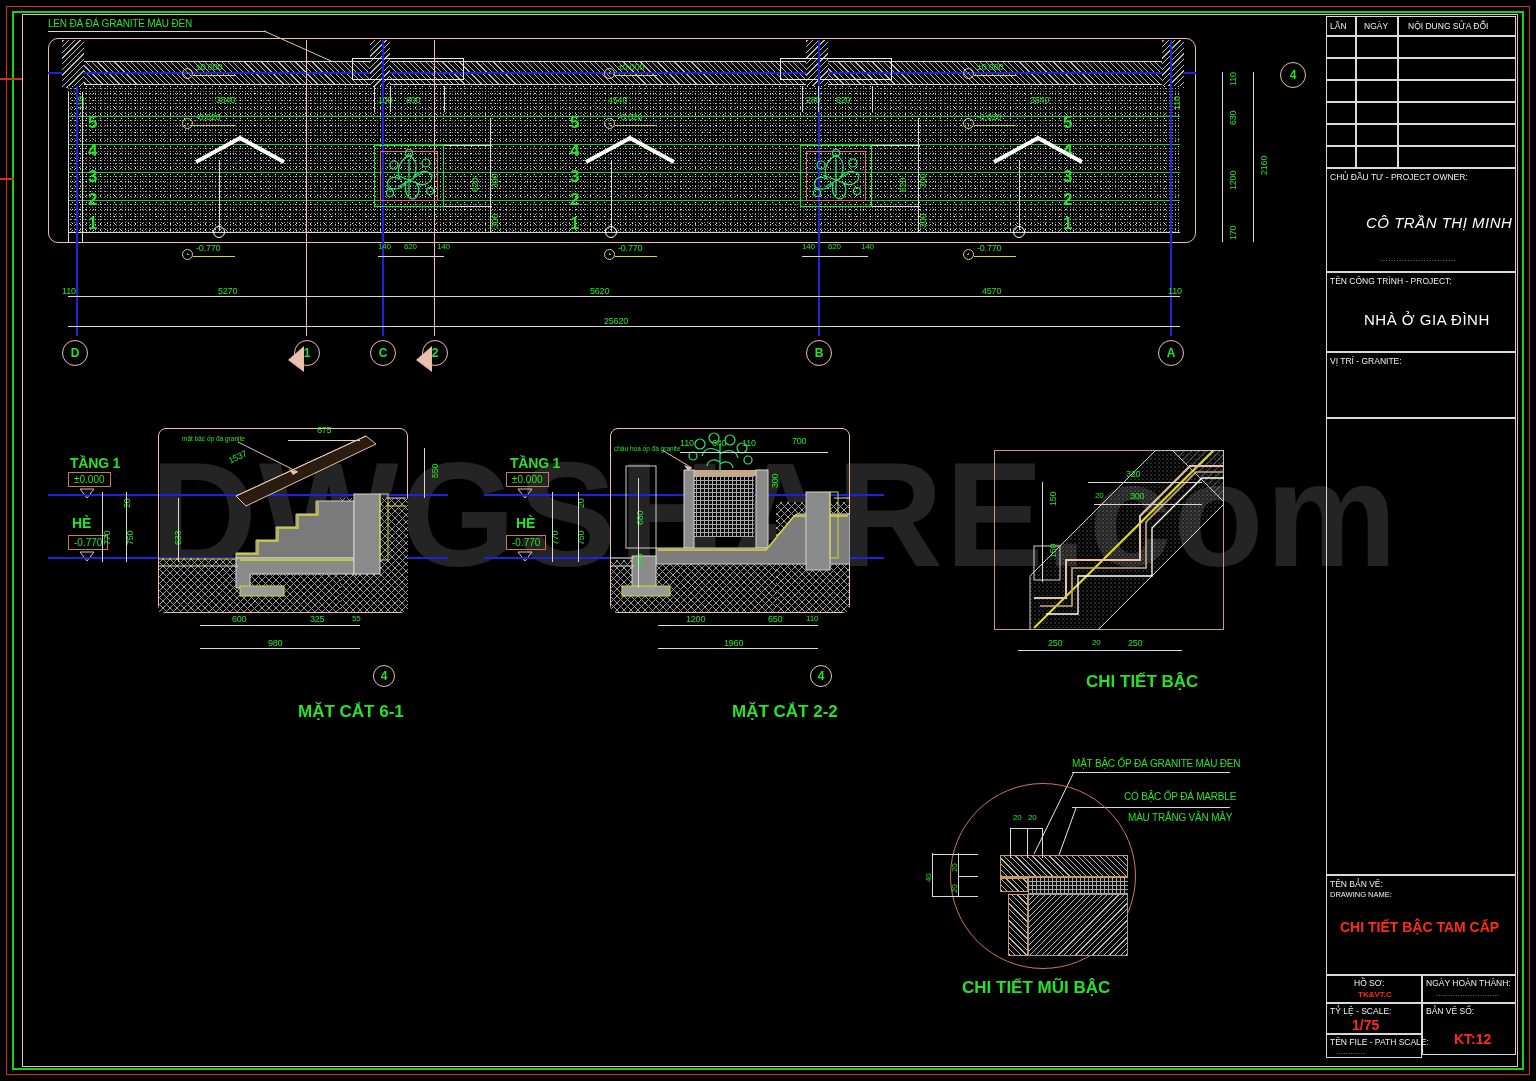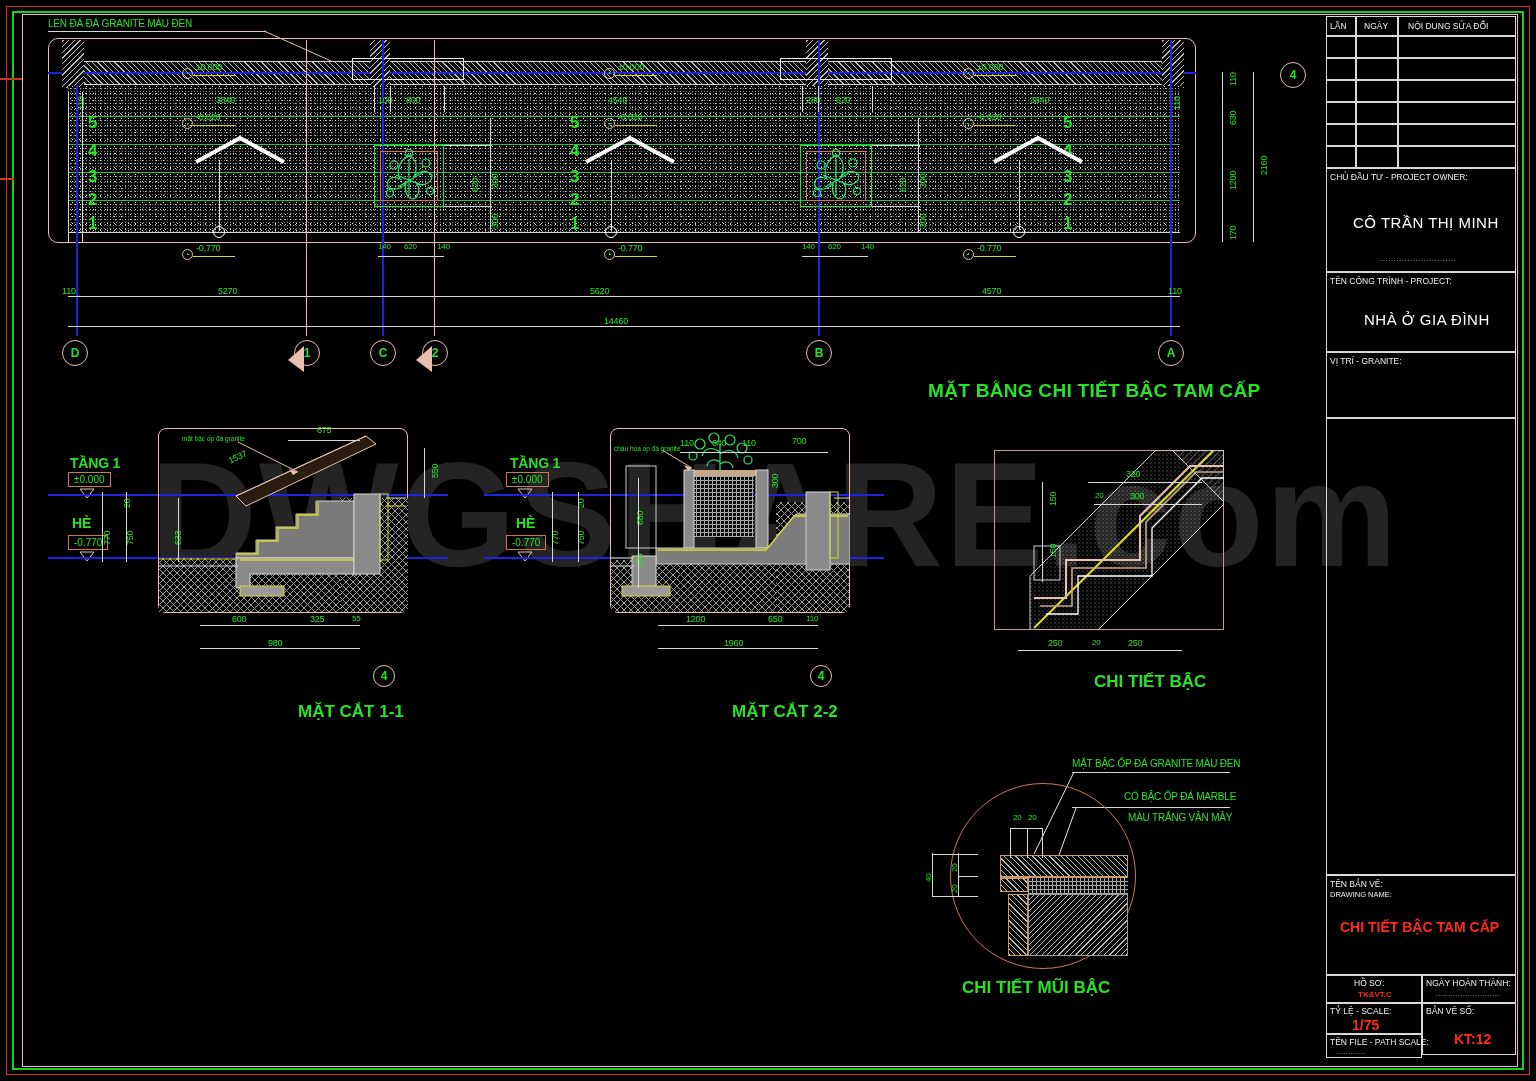--- a/index.html
+++ b/index.html
@@ -339,21 +339,21 @@
     <div class="ln-w abs" style="left:378px;top:256px;width:66px;height:1px;"></div>
     <div class="ln-w abs" style="left:802px;top:256px;width:66px;height:1px;"></div>
 
     <div class="ln-w abs" style="left:68px;top:296px;width:1112px;height:1px;"></div>
     <div class="ln-w abs" style="left:68px;top:326px;width:1112px;height:1px;"></div>
     <div class="abs gtxt" style="left:62px;top:286px;">110</div>
     <div class="abs gtxt" style="left:218px;top:286px;">5270</div>
     <div class="abs gtxt" style="left:590px;top:286px;">5620</div>
     <div class="abs gtxt" style="left:982px;top:286px;">4570</div>
     <div class="abs gtxt" style="left:1168px;top:286px;">110</div>
-    <div class="abs gtxt" style="left:604px;top:316px;">14460</div>
+    <div class="abs gtxt" style="left:604px;top:316px;">25620</div>
 
     <div class="ln-w abs" style="left:1222px;top:72px;width:1px;height:170px;"></div>
     <div class="ln-w abs" style="left:1253px;top:72px;width:1px;height:170px;"></div>
     <div class="abs gtxt vert" style="left:1228px;top:86px;transform:rotate(-90deg);">110</div>
     <div class="abs gtxt vert" style="left:1228px;top:125px;transform:rotate(-90deg);">630</div>
     <div class="abs gtxt vert" style="left:1228px;top:190px;transform:rotate(-90deg);">1200</div>
     <div class="abs gtxt vert" style="left:1228px;top:240px;transform:rotate(-90deg);">170</div>
     <div class="abs gtxt vert" style="left:1259px;top:175px;transform:rotate(-90deg);">2160</div>
 
     <div class="abs bubble" style="left:62px;top:340px;width:26px;height:26px;">D</div>
@@ -364,21 +364,20 @@
 
     <div class="abs bubble" style="left:294px;top:340px;width:26px;height:26px;">1</div>
     <svg class="abs" style="left:286px;top:344px;width:20px;height:30px;" viewBox="0 0 20 30">
         <polygon points="18,2 18,28 2,16" fill="#e8c0b0"></polygon>
       </svg>
     <div class="abs bubble" style="left:422px;top:340px;width:26px;height:26px;">2</div>
     <svg class="abs" style="left:414px;top:344px;width:20px;height:30px;" viewBox="0 0 20 30">
         <polygon points="18,2 18,28 2,16" fill="#e8c0b0"></polygon>
       </svg>
 
-    <div class="abs big-title" style="left:928px;top:380px;">MẶT BẰNG CHI TIẾT BẬC TAM CẤP</div>
   </div>
 
   <div class="abs" style="left:40px;top:420px;width:430px;height:310px;">
 
     <div class="abs gtxt b" style="left:30px;top:35px;font-size:14px;">TẦNG 1</div>
     <div class="abs elev-box" style="left:28px;top:52px;">±0.000</div>
     <svg class="abs" style="left:38px;top:68px;width:18px;height:12px;" viewBox="0 0 18 12">
         <polygon points="2,1 16,1 9,10" fill="none" stroke="#e8c0b0"></polygon>
       </svg>
     <div class="abs gtxt b" style="left:32px;top:95px;font-size:14px;">HÈ</div>
@@ -438,21 +437,21 @@
     <div class="ln-w abs" style="left:138px;top:78px;width:1px;height:64px;"></div>
 
     <div class="ln-w abs" style="left:160px;top:205px;width:160px;height:1px;"></div>
     <div class="ln-w abs" style="left:160px;top:228px;width:160px;height:1px;"></div>
     <div class="abs gtxt" style="left:192px;top:194px;">600</div>
     <div class="abs gtxt" style="left:270px;top:194px;">325</div>
     <div class="abs gtxt" style="left:312px;top:194px;font-size:8px;">55</div>
     <div class="abs gtxt" style="left:228px;top:218px;">980</div>
 
     <div class="abs bubble" style="left:333px;top:245px;width:22px;height:22px;">4</div>
-    <div class="abs sec-title" style="left:258px;top:282px;">MẶT CẮT 1-1</div>
+    <div class="abs sec-title" style="left:258px;top:282px;">MẶT CẮT 6-1</div>
   </div>
 
   <div class="abs" style="left:480px;top:420px;width:420px;height:310px;">
 
     <div class="abs gtxt b" style="left:30px;top:35px;font-size:14px;">TẦNG 1</div>
     <div class="abs elev-box" style="left:26px;top:52px;">±0.000</div>
     <svg class="abs" style="left:36px;top:68px;width:18px;height:12px;" viewBox="0 0 18 12">
         <polygon points="2,1 16,1 9,10" fill="none" stroke="#e8c0b0"></polygon>
       </svg>
     <div class="abs gtxt b" style="left:36px;top:95px;font-size:14px;">HÈ</div>
@@ -574,21 +573,21 @@
     <div class="abs gtxt vert" style="left:128px;top:118px;transform:rotate(-90deg);">150</div>
     <div class="ln-w abs" style="left:168px;top:42px;width:114px;height:1px;"></div>
     <div class="ln-w abs" style="left:174px;top:64px;width:108px;height:1px;"></div>
     <div class="ln-w abs" style="left:122px;top:42px;width:1px;height:100px;"></div>
 
     <div class="ln-w abs" style="left:98px;top:210px;width:164px;height:1px;"></div>
     <div class="abs gtxt" style="left:128px;top:198px;">250</div>
     <div class="abs gtxt" style="left:172px;top:198px;font-size:8px;">20</div>
     <div class="abs gtxt" style="left:208px;top:198px;">250</div>
 
-    <div class="abs sec-title" style="left:166px;top:232px;margin-left:8px;">CHI TIẾT BẬC</div>
+    <div class="abs sec-title" style="left:166px;top:232px;">CHI TIẾT BẬC</div>
   </div>
 
   <div class="abs" style="left:900px;top:750px;width:380px;height:270px;">
 
     <div class="abs note-lbl" style="left:172px;top:8px;">MẶT BẬC ỐP ĐÁ GRANITE MÀU ĐEN</div>
     <div class="ln-w abs" style="left:172px;top:22px;width:158px;height:1px;"></div>
     <div class="abs note-lbl" style="left:224px;top:41px;">CỔ BẬC ỐP ĐÁ MARBLE</div>
     <div class="abs note-lbl" style="left:228px;top:62px;">MÀU TRẮNG VÂN MÂY</div>
     <div class="ln-w abs" style="left:172px;top:57px;width:158px;height:1px;"></div>
 
@@ -649,21 +648,21 @@
     <div class="tb-cell" style="left:86px;top:88px;width:118px;height:22px;"></div>
     <div class="tb-cell" style="left:14px;top:110px;width:30px;height:22px;"></div>
     <div class="tb-cell" style="left:44px;top:110px;width:42px;height:22px;"></div>
     <div class="tb-cell" style="left:86px;top:110px;width:118px;height:22px;"></div>
     <div class="tb-cell" style="left:14px;top:132px;width:30px;height:22px;"></div>
     <div class="tb-cell" style="left:44px;top:132px;width:42px;height:22px;"></div>
     <div class="tb-cell" style="left:86px;top:132px;width:118px;height:22px;"></div>
 
     <div class="tb-cell" style="left:14px;top:154px;width:190px;height:104px;"></div>
     <div class="abs tb-lbl" style="left:18px;top:158px;">CHỦ ĐẦU TƯ - PROJECT OWNER:</div>
-    <div class="abs tb-val" style="left:41px;top:200px;">CÔ TRẦN THỊ MINH</div>
+    <div class="abs tb-val" style="left:54px;top:200px;font-style:italic;">CÔ TRẦN THỊ MINH</div>
     <div class="abs dotted" style="left:68px;top:240px;">............................</div>
 
     <div class="tb-cell" style="left:14px;top:258px;width:190px;height:80px;"></div>
     <div class="abs tb-lbl" style="left:18px;top:262px;">TÊN CÔNG TRÌNH - PROJECT:</div>
     <div class="abs tb-val" style="left:52px;top:297px;">NHÀ Ở GIA ĐÌNH</div>
 
     <div class="tb-cell" style="left:14px;top:338px;width:190px;height:66px;"></div>
     <div class="abs tb-lbl" style="left:18px;top:342px;">VỊ TRÍ - GRANITE:</div>
 
     <div class="tb-cell" style="left:14px;top:404px;width:190px;height:457px;"></div>

